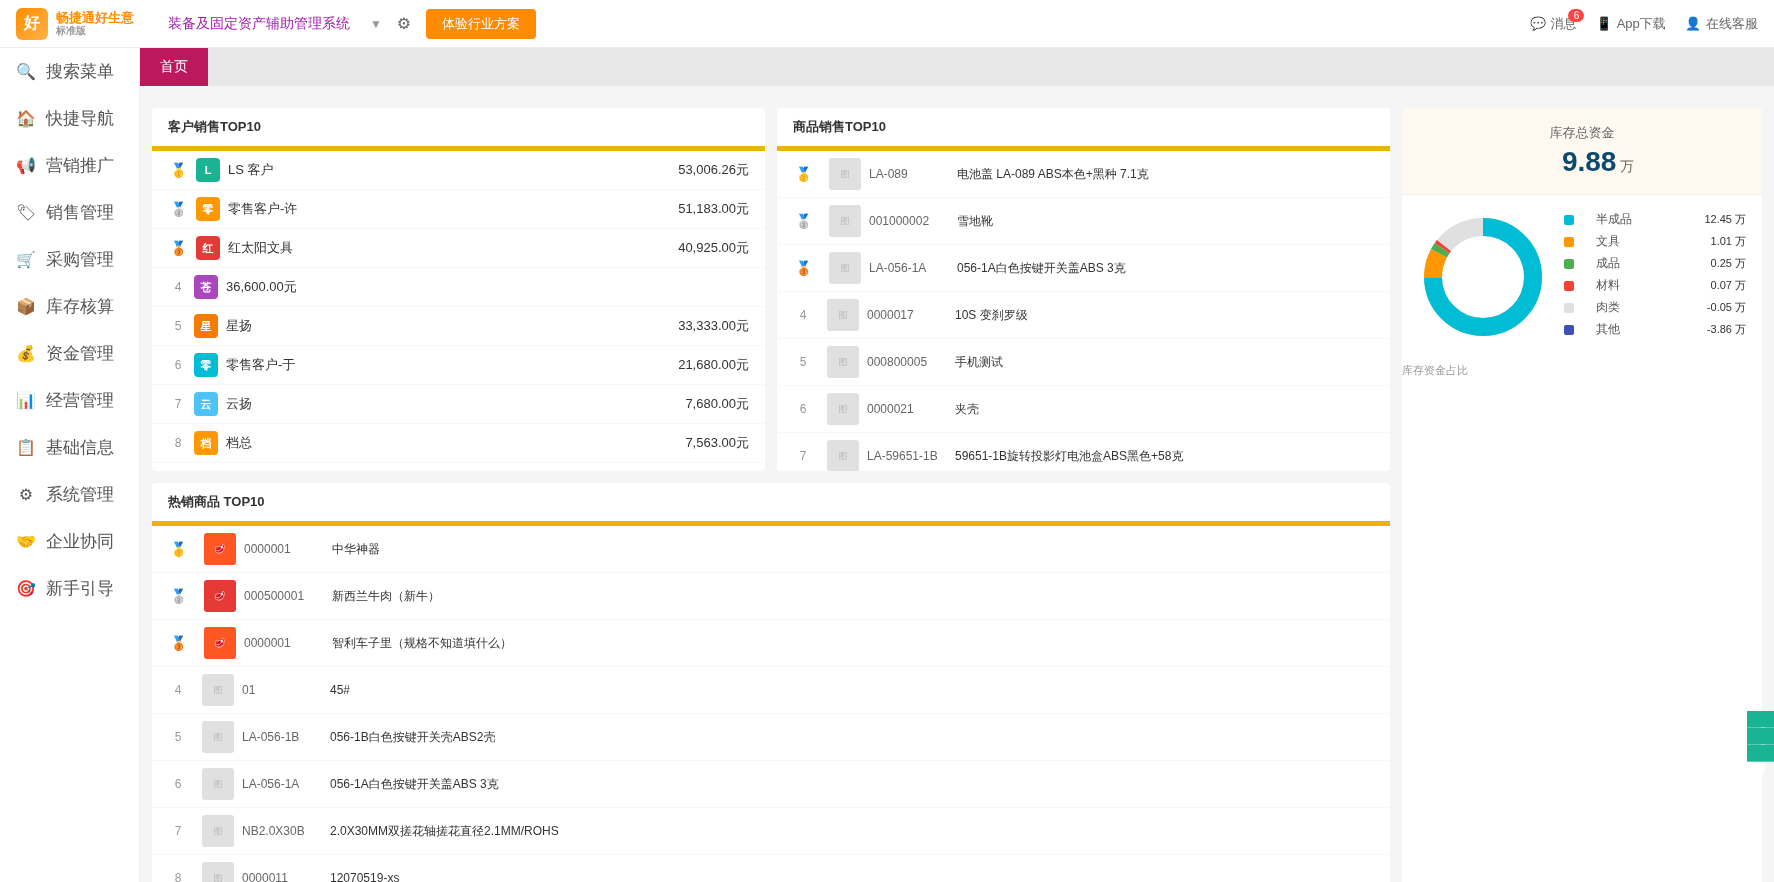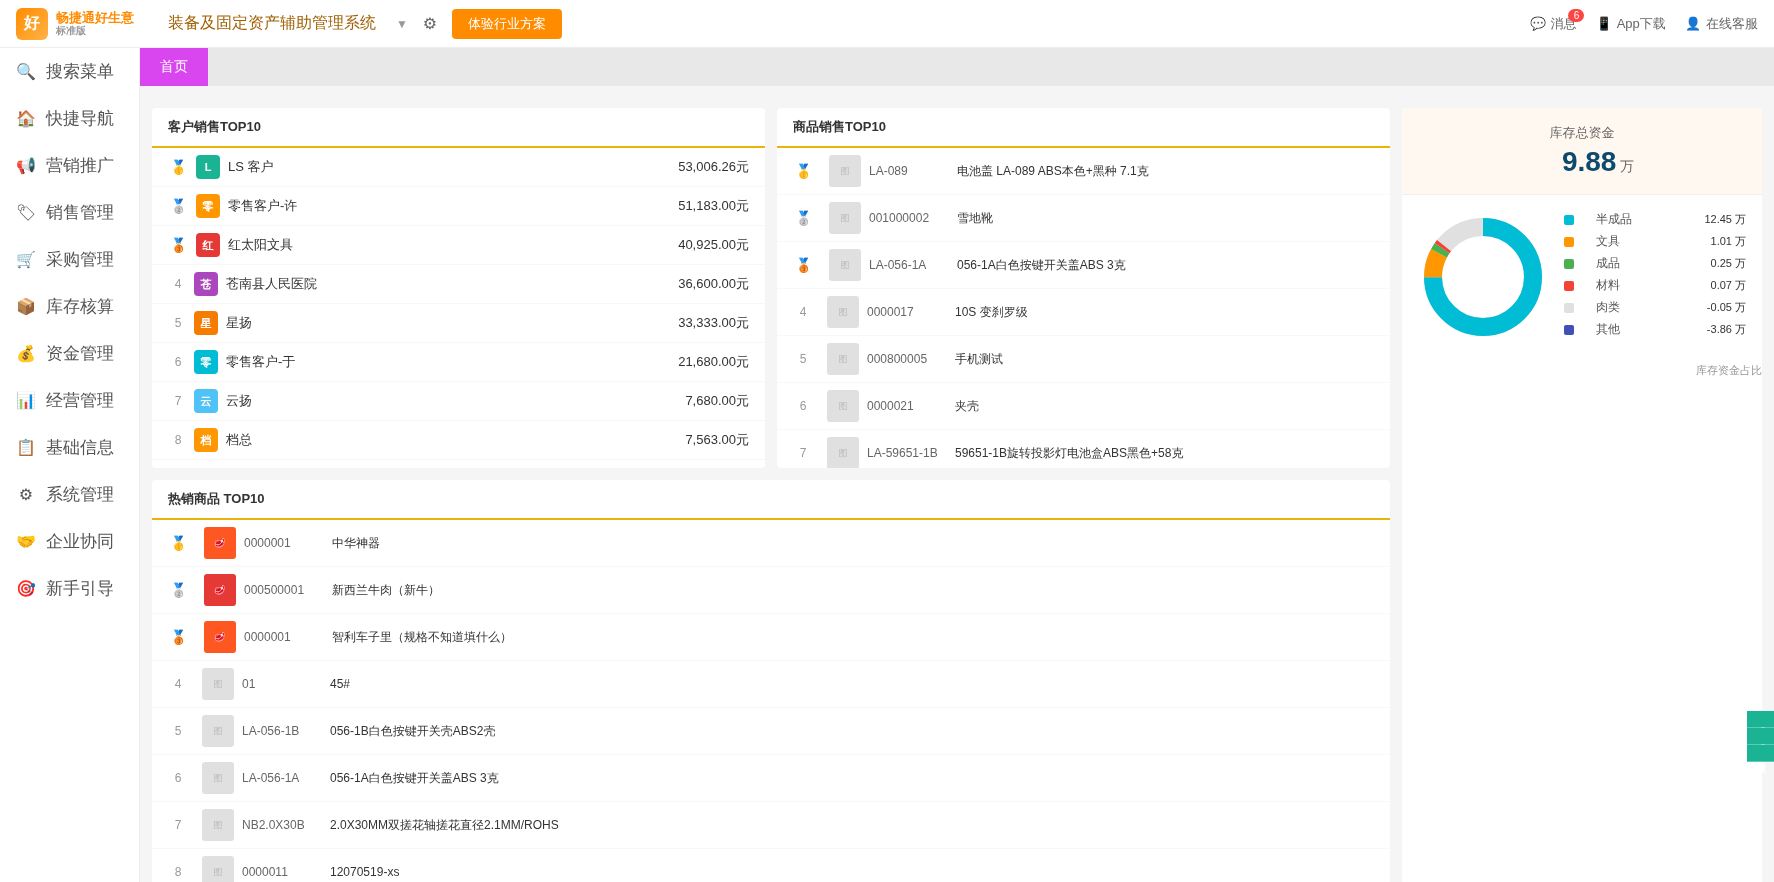--- a/index.html
+++ b/index.html
@@ -28,21 +28,21 @@
       color: white; font-size: 16px;
     }
     .brand-text { display: flex; flex-direction: column; line-height: 1.2; }
     .brand-name { font-size: 13px; color: #ff8c00; }
     .brand-sub { font-size: 10px; color: #999; }
     .header-system {
       display: flex; align-items: center; gap: 8px;
       flex: 1;
     }
     .system-name {
-      font-size: 16px; color: #a16207;
+      font-size: 14px; color: #a21caf;
       padding: 0 12px;
     }
     .system-dropdown {
       color: #999; cursor: pointer; font-size: 12px;
     }
     .gear-icon {
       width: 28px; height: 28px; border-radius: 4px;
       display: flex; align-items: center; justify-content: center;
       color: #666; cursor: pointer; font-size: 16px;
     }
@@ -81,21 +81,21 @@
     .sidebar-icon { font-size: 16px; width: 20px; text-align: center; }
     .sidebar-label { font-size: 17px; }
 
     
     .nav-tabs {
       position: fixed; top: 48px; left: 140px; right: 0; z-index: 40;
       background: #e8e8e8; display: flex;
     }
     .nav-tab {
       padding: 10px 20px; cursor: pointer; font-size: 14px;
-      background: #d946ef; color: white;
+      background: #be185d; color: white;
     }
 
     
     .main-content {
       margin-left: 140px;
       margin-top: 96px;
       padding: 12px;
       display: grid;
       grid-template-columns: 1fr 1fr 360px;
       gap: 12px;
@@ -103,21 +103,21 @@
 
     
     .panel {
       background: #fff;
       border-radius: 4px;
       overflow: hidden;
     }
     .panel-header {
       display: flex; align-items: center; justify-content: space-between;
       padding: 10px 16px;
-      border-bottom: 2px solid #eab308;
+      border-bottom: 5px solid #eab308;
       font-size: 13px;
       font-weight: bold; color: #333;
     }
 
     
     .rank-item {
       display: flex; align-items: center;
       padding: 7px 16px; border-bottom: 1px solid #f8f8f8;
     }
     .rank-num {
@@ -170,21 +170,21 @@
     .legend-item {
       display: flex; align-items: center; gap: 22px;
       margin-bottom: 5px; font-size: 12px;
     }
     .legend-dot {
       width: 10px; height: 10px; border-radius: 2px; flex-shrink: 0;
     }
     .legend-name { flex: 1; color: #555; }
     .legend-value { color: #333; font-weight: 500; font-size: 11px; }
     .inventory-label {
-      text-align: right; color: #999; font-size: 11px;
+      text-align: left; color: #999; font-size: 11px;
       padding: 4px 0 8px;
     }
 
     
     .hot-products-section {
       grid-column: 1 / 3;
       background: #fff;
       border-radius: 4px;
     }
 
@@ -336,21 +336,20 @@
         </div>
         <div class="rank-item">
           <span class="rank-medal">🥉</span>
     <div class="rank-avatar" style="background:#e53935">红</div>
     <span class="rank-name">红太阳文具</span>
     <span class="rank-value">40,925.00元</span>
         </div>
         <div class="rank-item">
           <span class="rank-num">4</span>
     <div class="rank-avatar" style="background:#ab47bc">苍</div>
-    <span class="rank-name">苍南县人民医院</span>
     <span class="rank-value">36,600.00元</span>
         </div>
         <div class="rank-item">
           <span class="rank-num">5</span>
     <div class="rank-avatar" style="background:#f57c00">星</div>
     <span class="rank-name">星扬</span>
     <span class="rank-value">33,333.00元</span>
         </div>
         <div class="rank-item">
           <span class="rank-num">6</span>

